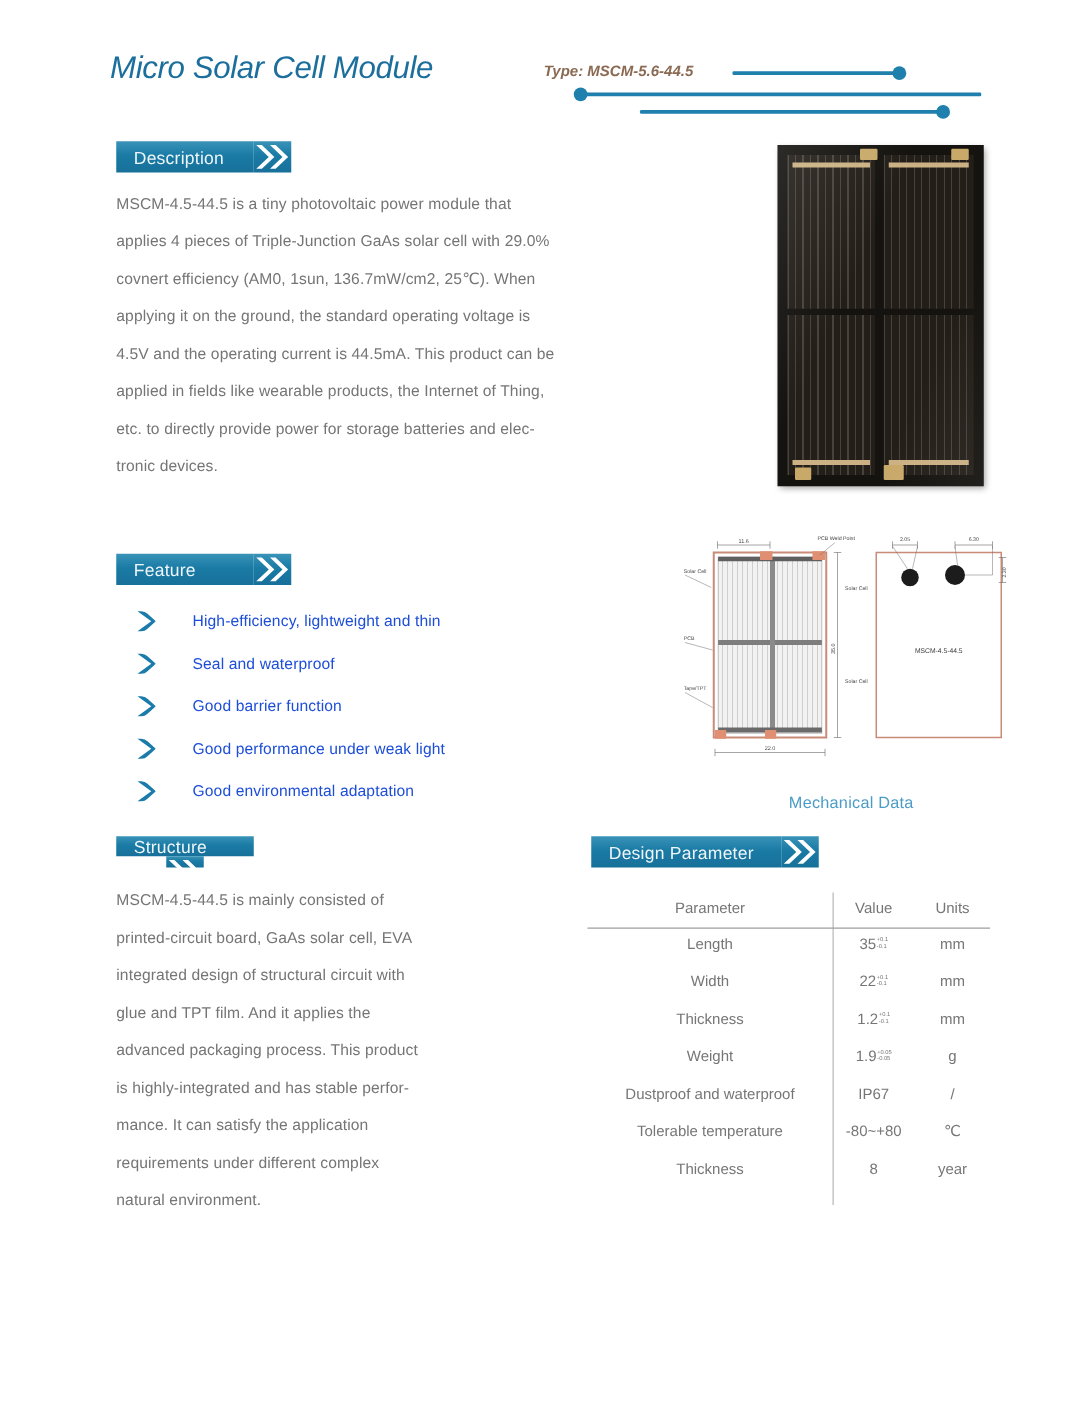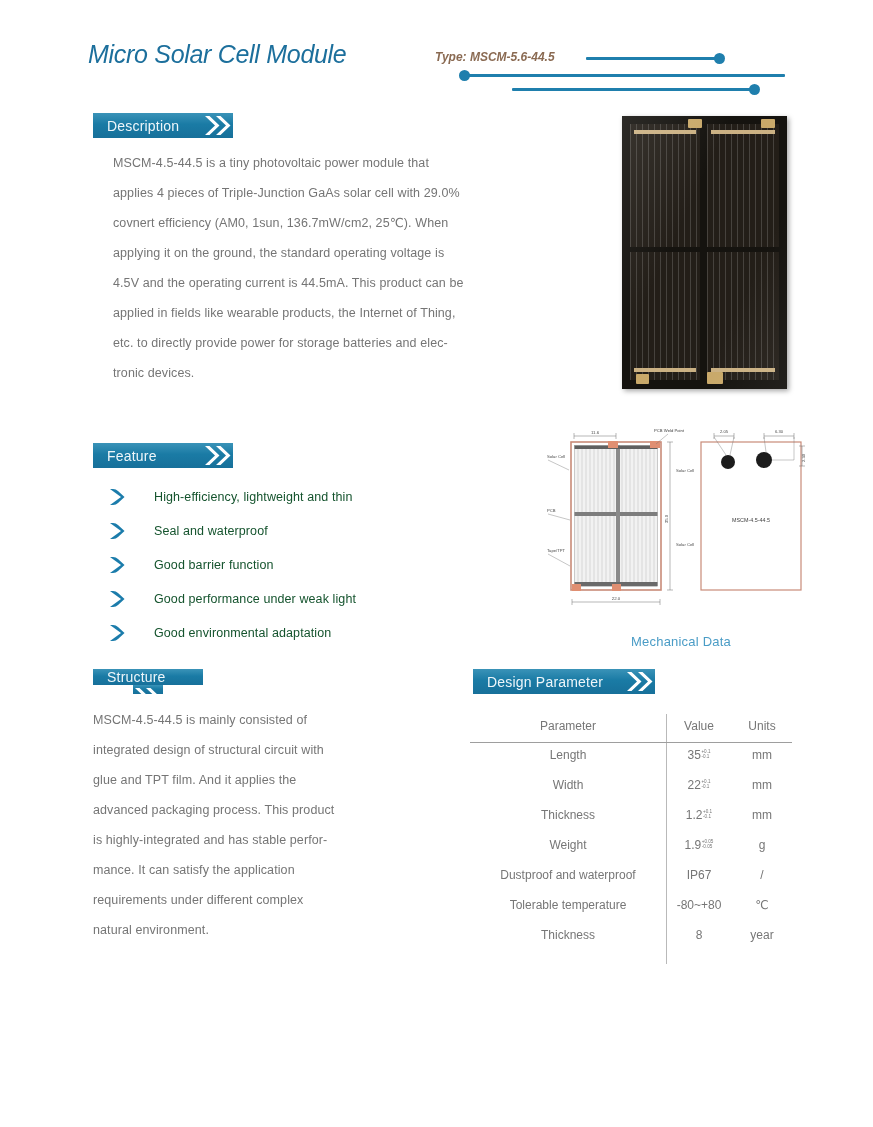--- a/index.html
+++ b/index.html
@@ -46,21 +46,21 @@
 
   
   .para{
     position:absolute;font-size:12.5px;color:#757575;
     line-height:30px;letter-spacing:0.1px;
   }
   .para div{white-space:nowrap;}
   .feat-row{position:relative;height:34px;display:flex;align-items:center;}
   .feat-chev{width:22px;height:18px;position:relative;flex:0 0 22px;}
   .feat-text{
-    font-size:12.5px;color:#14532d;margin-left:24px;white-space:nowrap;
+    font-size:12.5px;color:#1d4ed8;margin-left:24px;white-space:nowrap;
     letter-spacing:0.1px;
   }
 
   
   .photo{
     position:absolute;left:622px;top:116px;width:165px;height:273px;
     background:#15130f;
     box-shadow:2px 2px 5px rgba(0,0,0,0.35);
     overflow:hidden;
   }
@@ -136,21 +136,21 @@
       <span class="banner-label">Description</span>
     </div>
     <div class="banner-arrow">
       <svg width="30" height="25" viewBox="0 0 30 25">
         <path d="M2,3 L12,12.5 L2,22 L6.5,22 L16.5,12.5 L6.5,3 Z" fill="#ffffff"></path>
         <path d="M13,3 L23,12.5 L13,22 L17.5,22 L27.5,12.5 L17.5,3 Z" fill="#ffffff"></path>
       </svg>
     </div>
   </div>
 
-  <div class="para" style="left:93px;top:148px;width:470px;margin-left:20px;">
+  <div class="para" style="left:93px;top:148px;width:470px;">
     <div>MSCM-4.5-44.5 is a tiny photovoltaic power module that</div>
     <div>applies 4 pieces of Triple-Junction GaAs solar cell with 29.0%</div>
     <div>covnert efficiency (AM0, 1sun, 136.7mW/cm2, 25℃). When</div>
     <div>applying it on the ground, the standard operating voltage is</div>
     <div>4.5V and the operating current is 44.5mA. This product can be</div>
     <div>applied in fields like wearable products, the Internet of Thing,</div>
     <div>etc. to directly provide power for storage batteries and elec-</div>
     <div>tronic devices.</div>
   </div>
 
@@ -330,20 +330,21 @@
     <div class="banner-arrow">
       <svg width="30" height="25" viewBox="0 0 30 25">
         <path d="M2,3 L12,12.5 L2,22 L6.5,22 L16.5,12.5 L6.5,3 Z" fill="#ffffff"></path>
         <path d="M13,3 L23,12.5 L13,22 L17.5,22 L27.5,12.5 L17.5,3 Z" fill="#ffffff"></path>
       </svg>
     </div>
   </div>
 
   <div class="para" style="left:93px;top:705px;width:360px;">
     <div>MSCM-4.5-44.5 is mainly consisted of</div>
+    <div>printed-circuit board, GaAs solar cell, EVA</div>
     <div>integrated design of structural circuit with</div>
     <div>glue and TPT film. And it applies the</div>
     <div>advanced packaging process. This product</div>
     <div>is highly-integrated and has stable perfor-</div>
     <div>mance. It can satisfy the application</div>
     <div>requirements under different complex</div>
     <div>natural environment.</div>
   </div>
 
   <div class="banner" style="left:473px;top:669px;">

